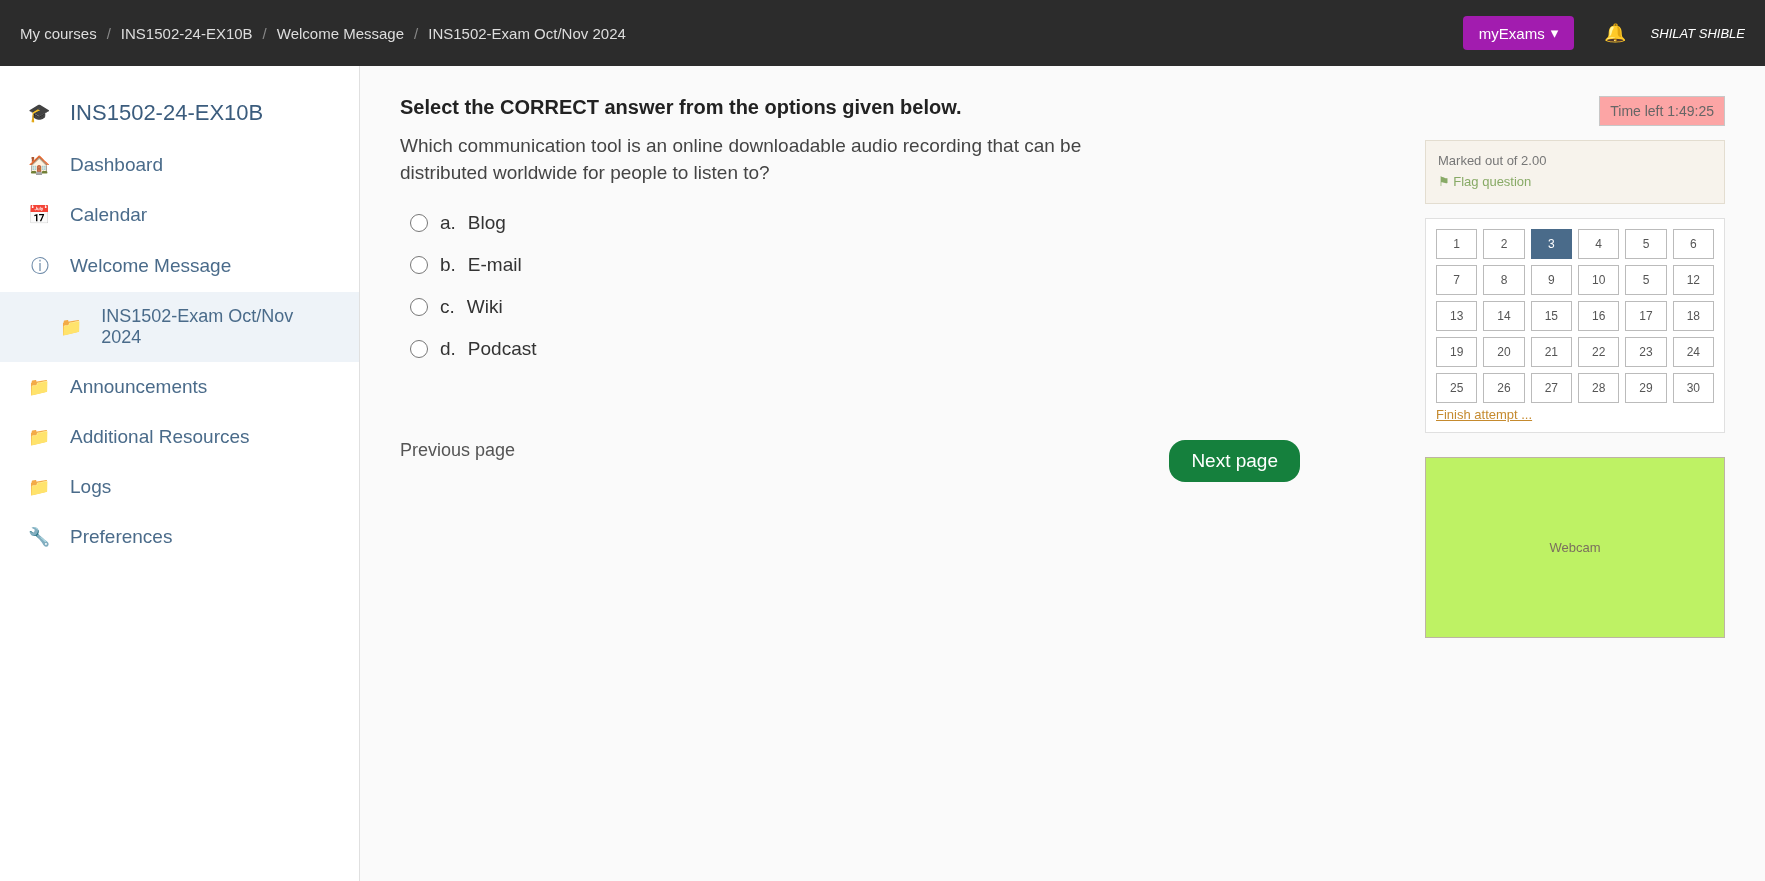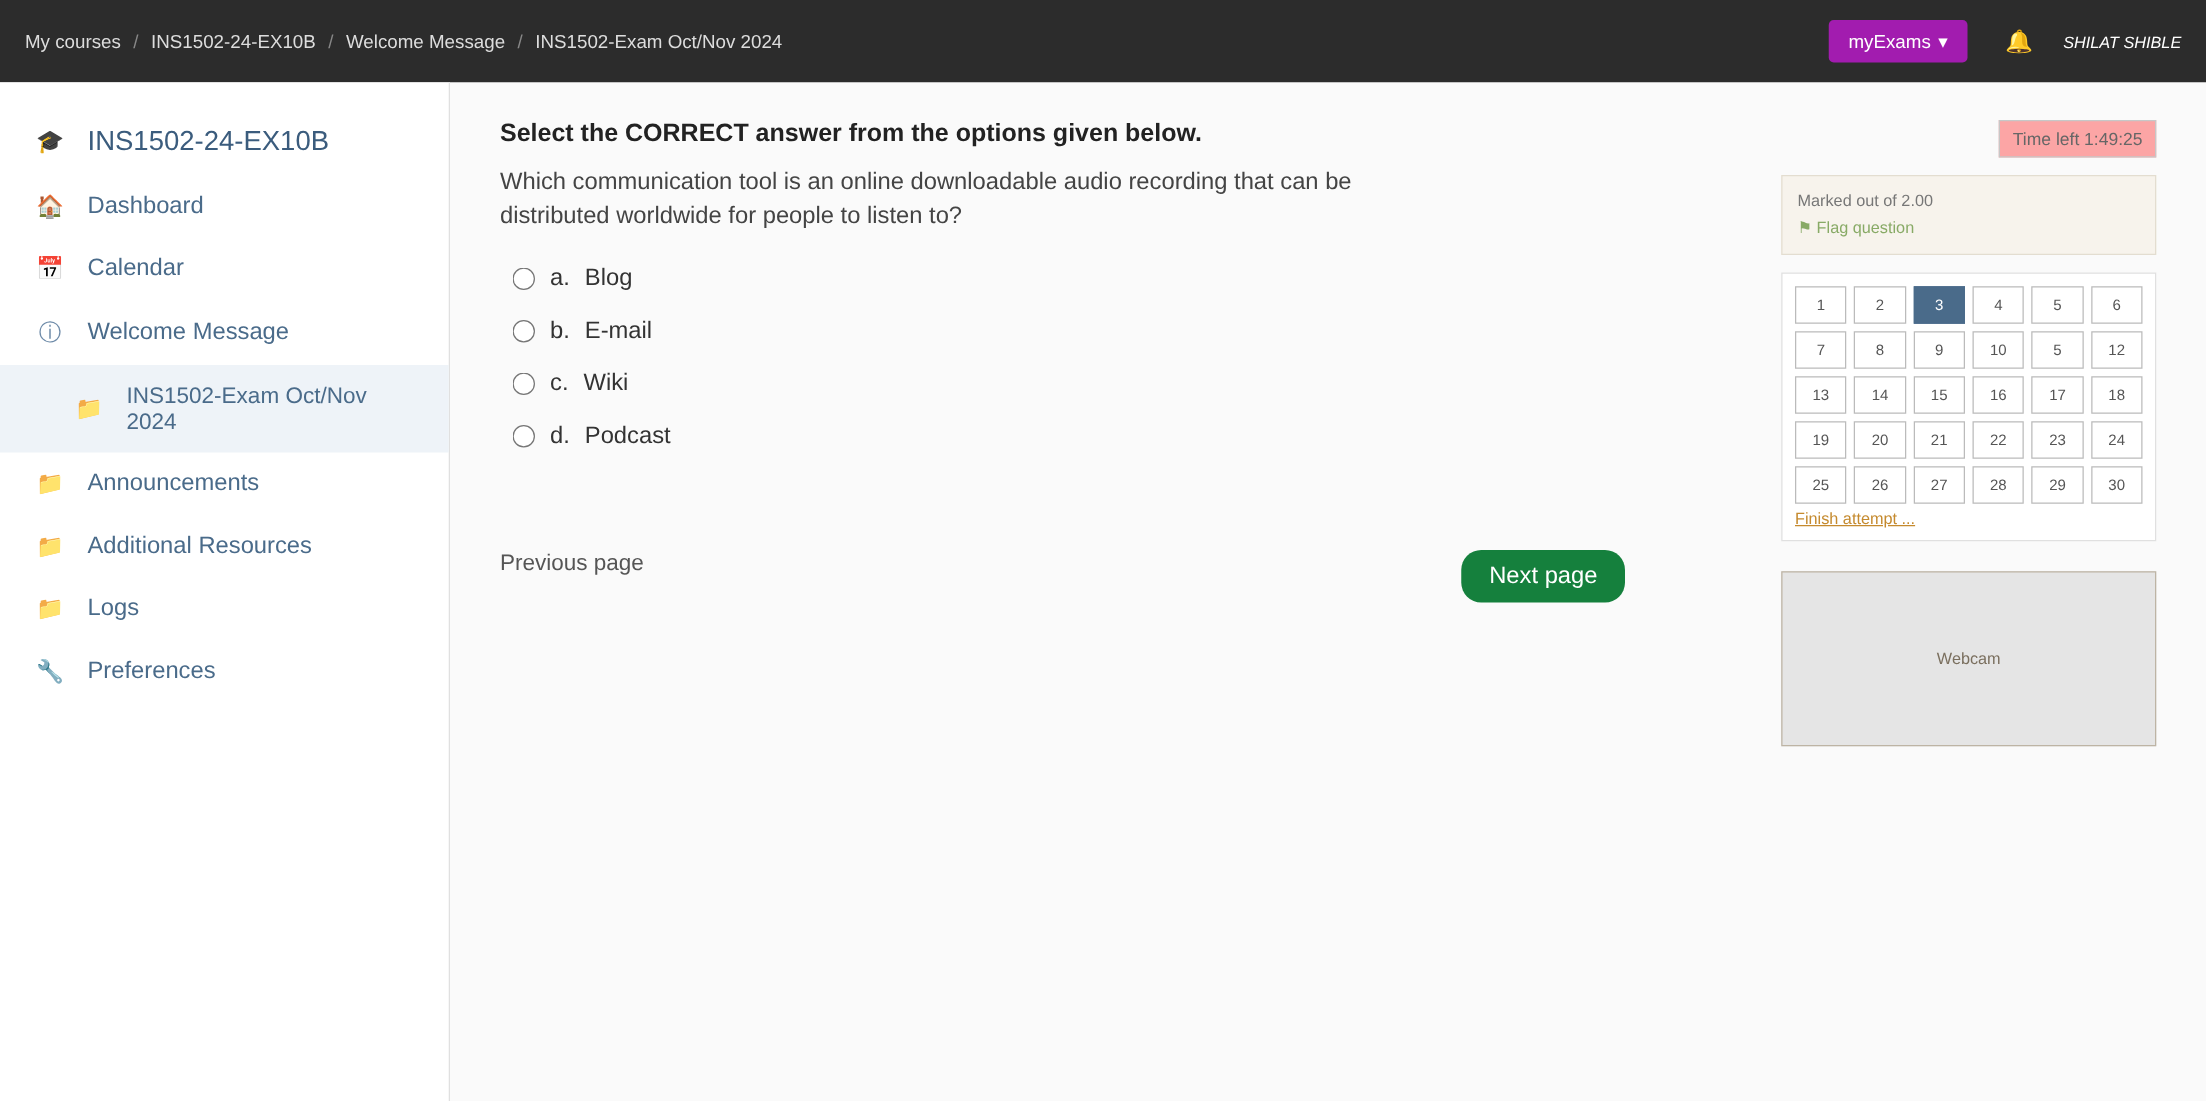--- a/index.html
+++ b/index.html
@@ -132,22 +132,22 @@
     height:30px;
     display:flex; align-items:center; justify-content:center;
     font-size:12px; color:#555;
     cursor:pointer;
     background:#fff;
   }
   .navgrid-cell.current { background:#4a6b8a; color:#fff; border-color:#4a6b8a;}
   .finish-link { color:#c58a2e; font-size:13px; margin-top:4px; cursor:pointer;text-decoration:underline;}
   .proctor-box {
     margin-top:10px;
-    background:#e5e5e5;
-    height:140px;
+    background:#bef264;
+    height:181px;
     border:1px solid #bdb4a4;
     display:flex; align-items:center; justify-content:center;
     color:#7a6f5e; font-size:13px;
   }
 </style>
 </head>
 <body>
 
 <div class="topbar">
   <div class="breadcrumb">

